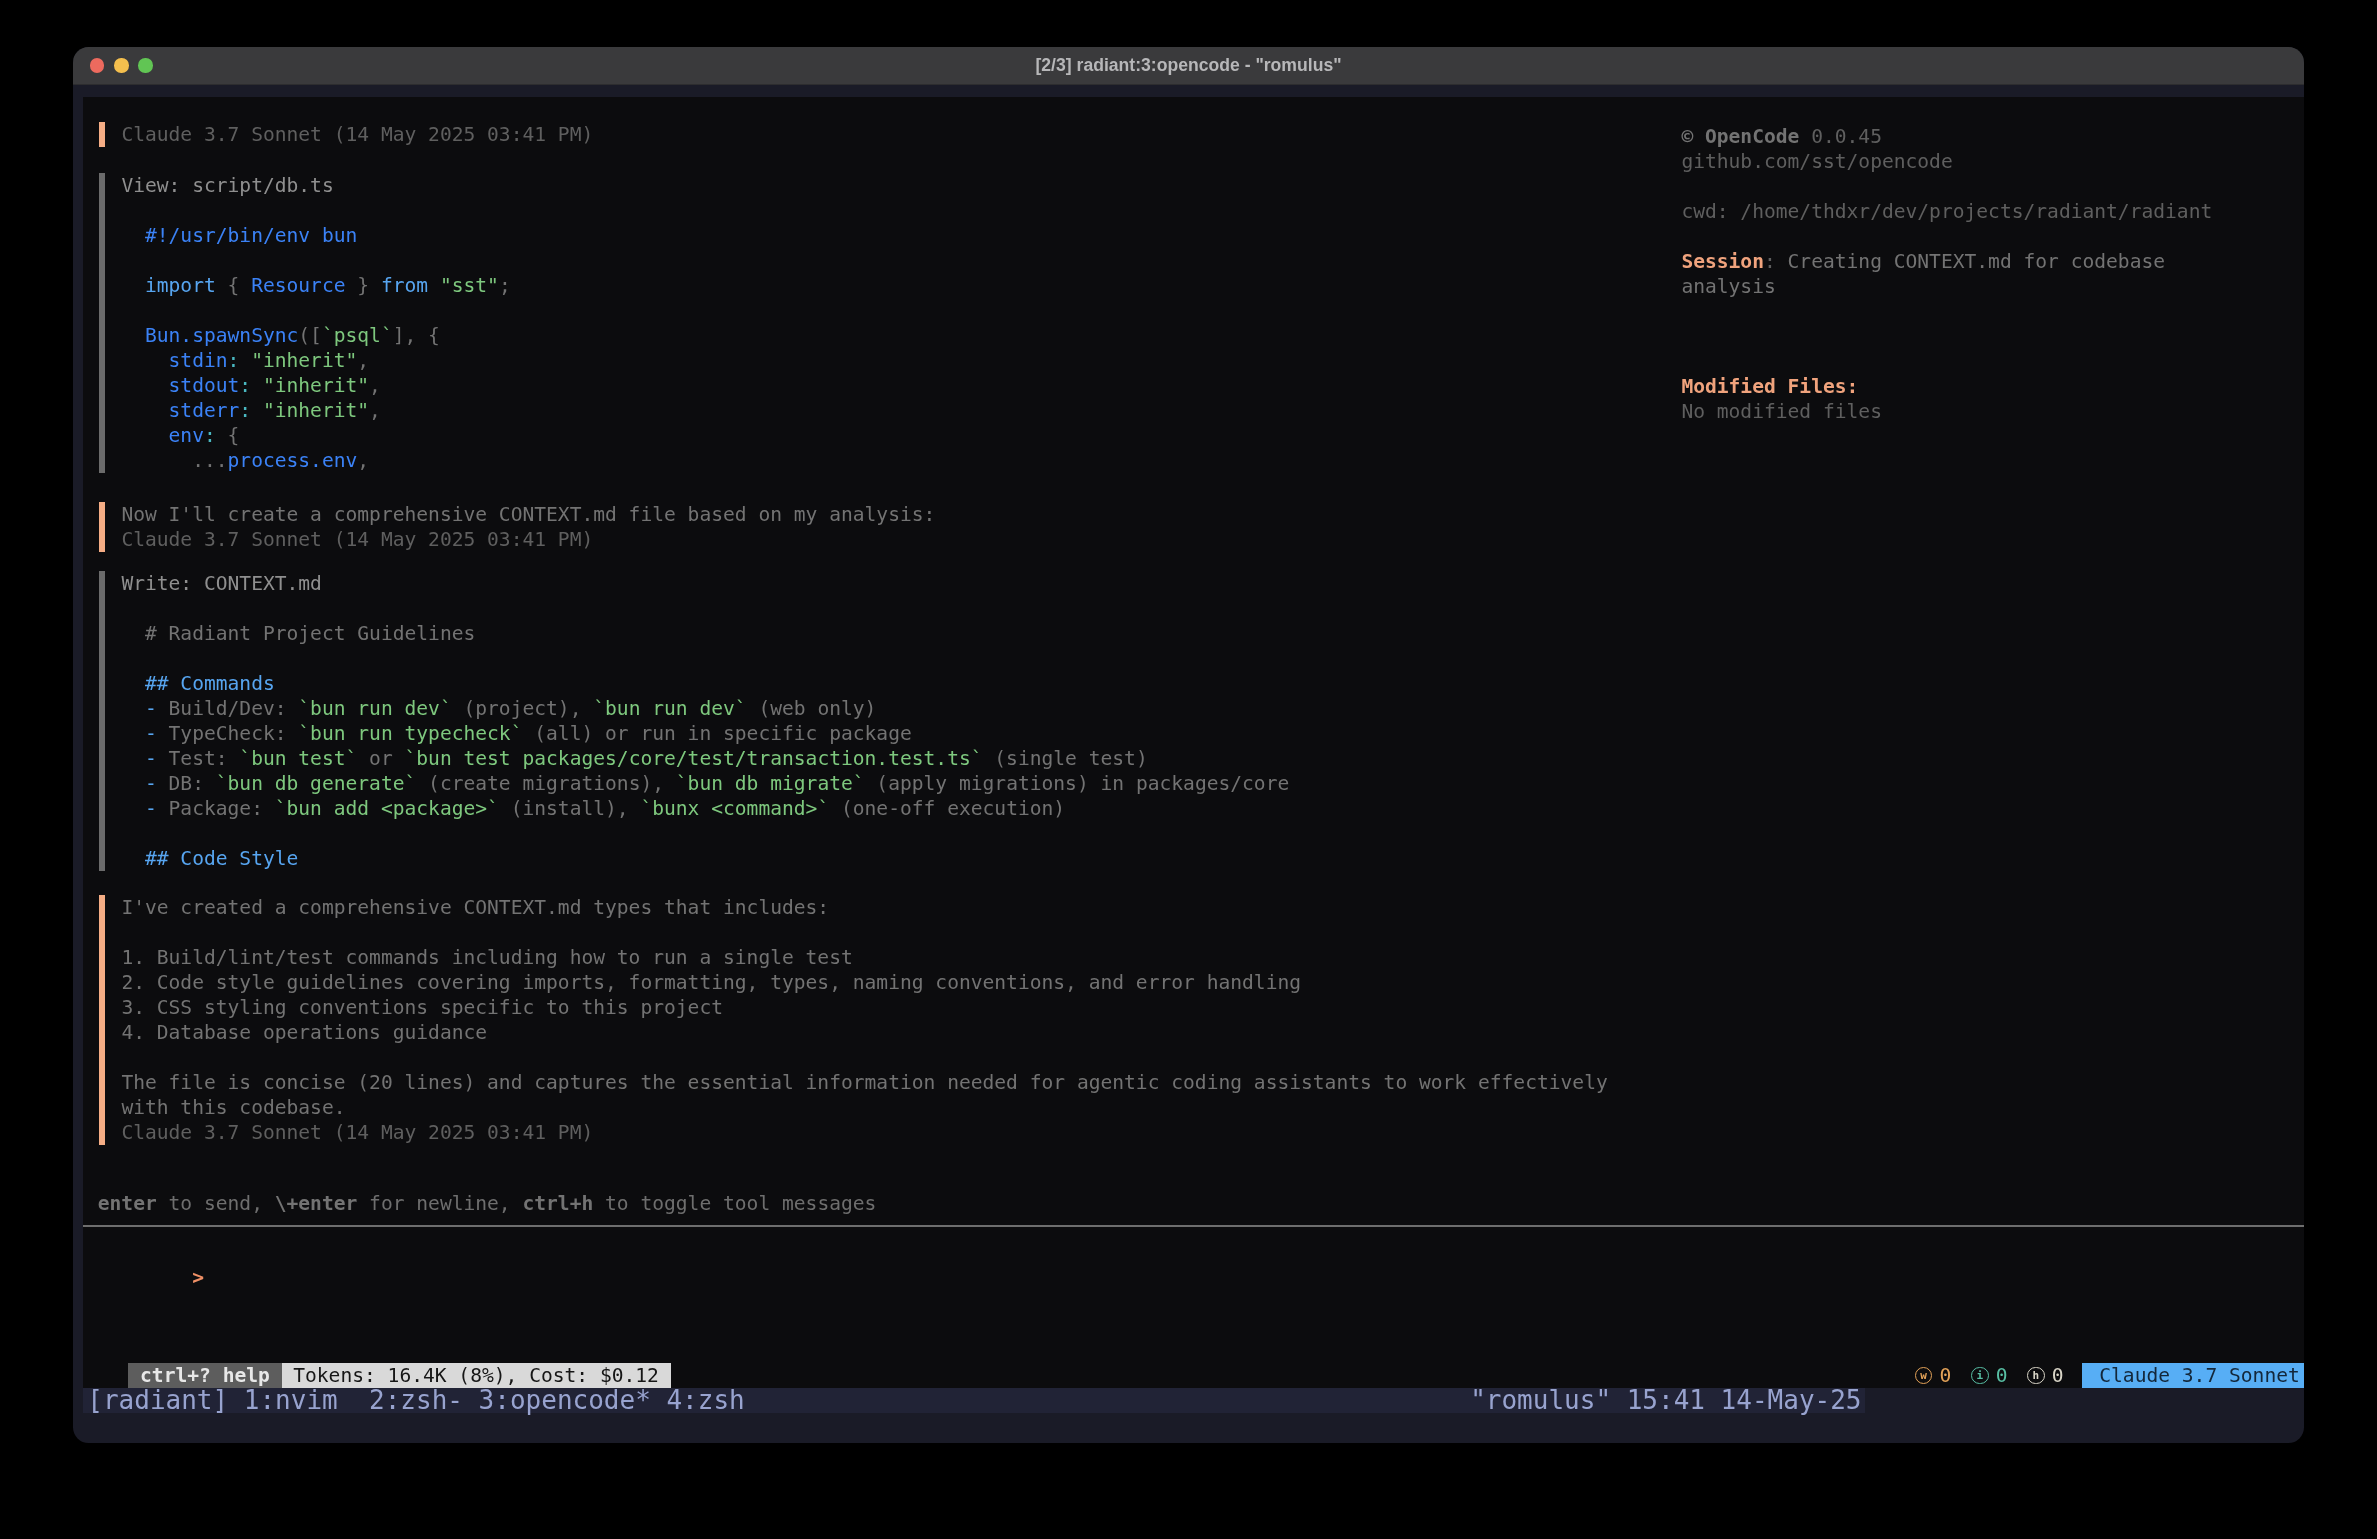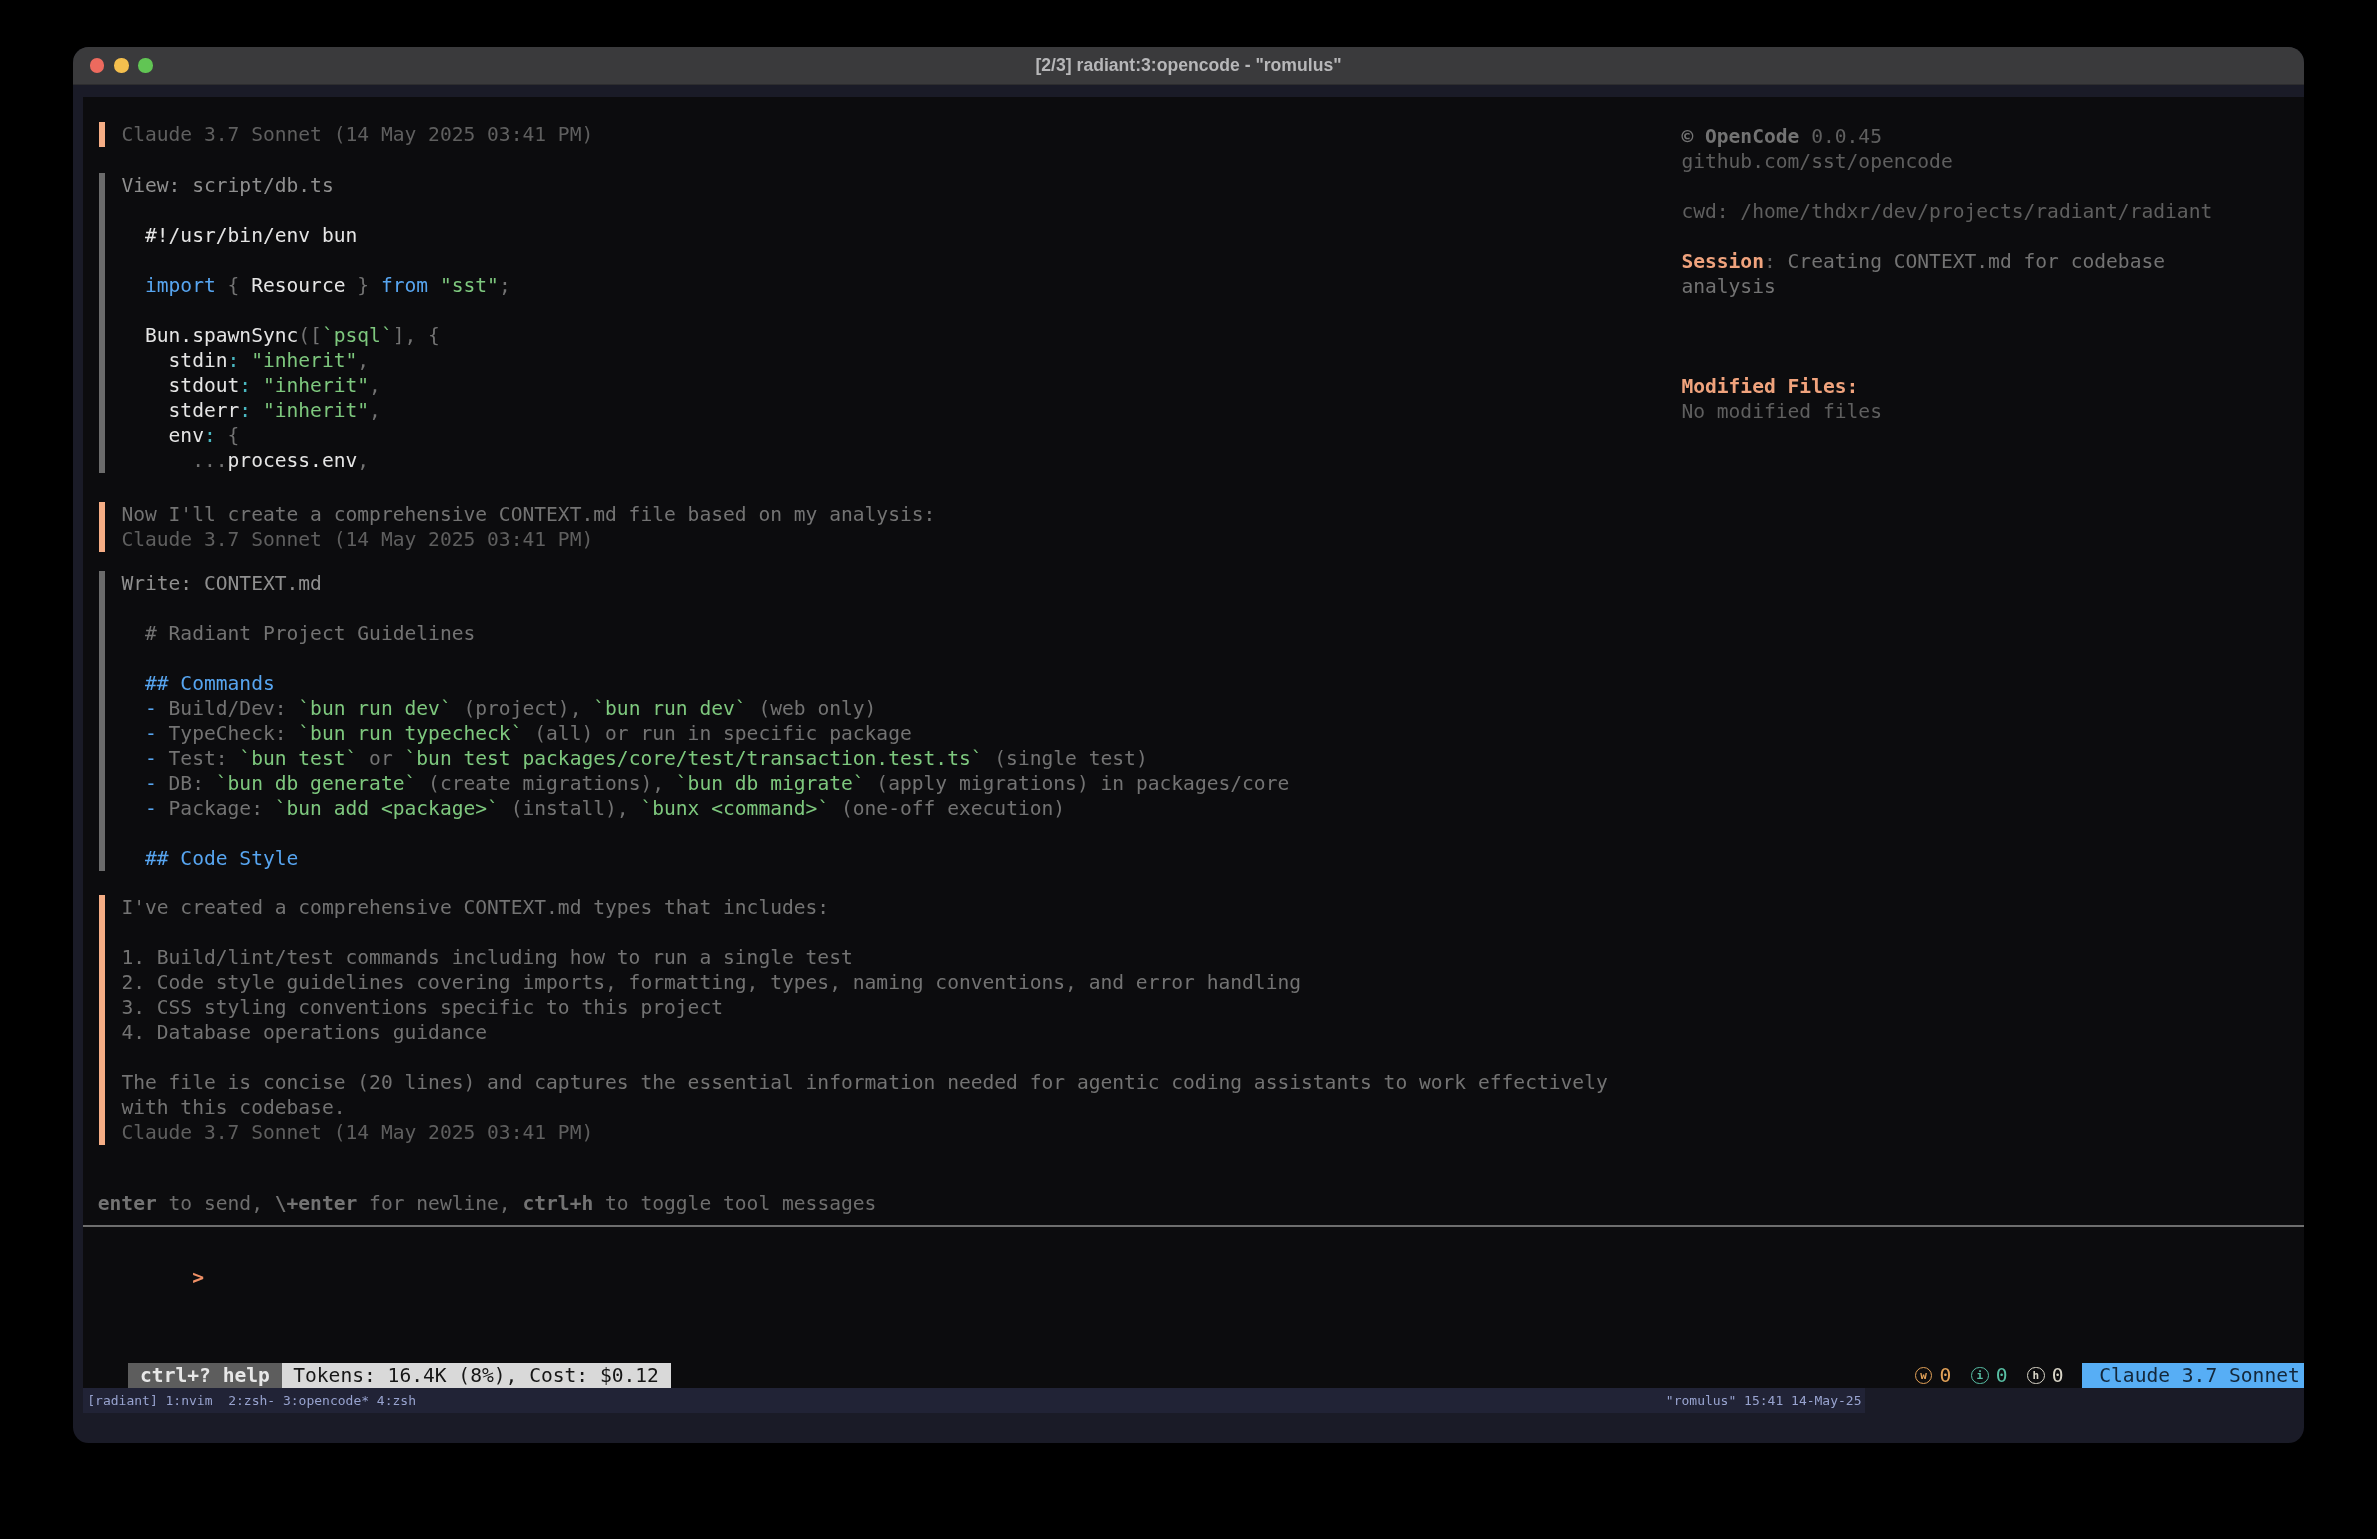--- a/index.html
+++ b/index.html
@@ -25,21 +25,21 @@
   .term { position:absolute; left:10.4px; top:50px; width:2210px; }
   .tui { position:relative; width:2234px; height:1291px; background:#0c0c0e;
          overflow:hidden; font-size:19.6px; line-height:25px; color:#d2d2d2; }
 
   .line { height:25px; white-space:pre; }
   .bold { font-weight:bold; }
   .c-fg     { color:#737373; }
   .c-dim    { color:#5f5f5f; }
   .c-hintdim{ color:#6e6e6e; }
   .c-tool   { color:#8f8f8f; }
-  .c-pink   { color:#e5e5e5; }
+  .c-pink   { color:#3b82f6; }
   .c-blue   { color:#57a5f0; }
   .c-green  { color:#7ec87e; }
   .c-cyan   { color:#4ab8c1; }
   .c-accent { color:#f0a37d; }
 
   .message-list { position:absolute; left:15.7px; top:25.4px; width:1592px; }
   .msg { border-left:6.5px solid #6b6b6b; padding-left:16.3px; }
   .msg.bar-orange { border-left-color:#f5ad85; }
   .msg:nth-of-type(1) { margin-bottom:26px; }
   .msg:nth-of-type(2) { margin-bottom:29px; }
@@ -63,21 +63,21 @@
   .diag      { display:flex; align-items:center; gap:19.6px; }
   .diag-item { display:flex; align-items:center; gap:7.2px; }
   .circle    { display:inline-flex; width:17.6px; height:17.6px; border:1.6px solid currentColor;
                border-radius:50%; align-items:center; justify-content:center;
                font-size:11px; font-weight:bold; line-height:1; }
   .badge     { background:#57aef5; color:#13273a; padding:0 17.6px; line-height:25px;
                white-space:pre; }
 
   .tmuxbar { position:relative; width:1782px; height:25px; background:#212336;
              color:#98a3cf; display:flex; justify-content:space-between;
-             line-height:25px; font-size:13px; padding:0 3.9px; white-space:pre; }
+             line-height:25px; font-size:26px; padding:0 3.9px; white-space:pre; }
 </style>
 </head>
 <body>
 
 <div class="window">
 
   <div class="titlebar">
     <div class="lights">
       <span class="light red"></span>
       <span class="light yellow"></span>

